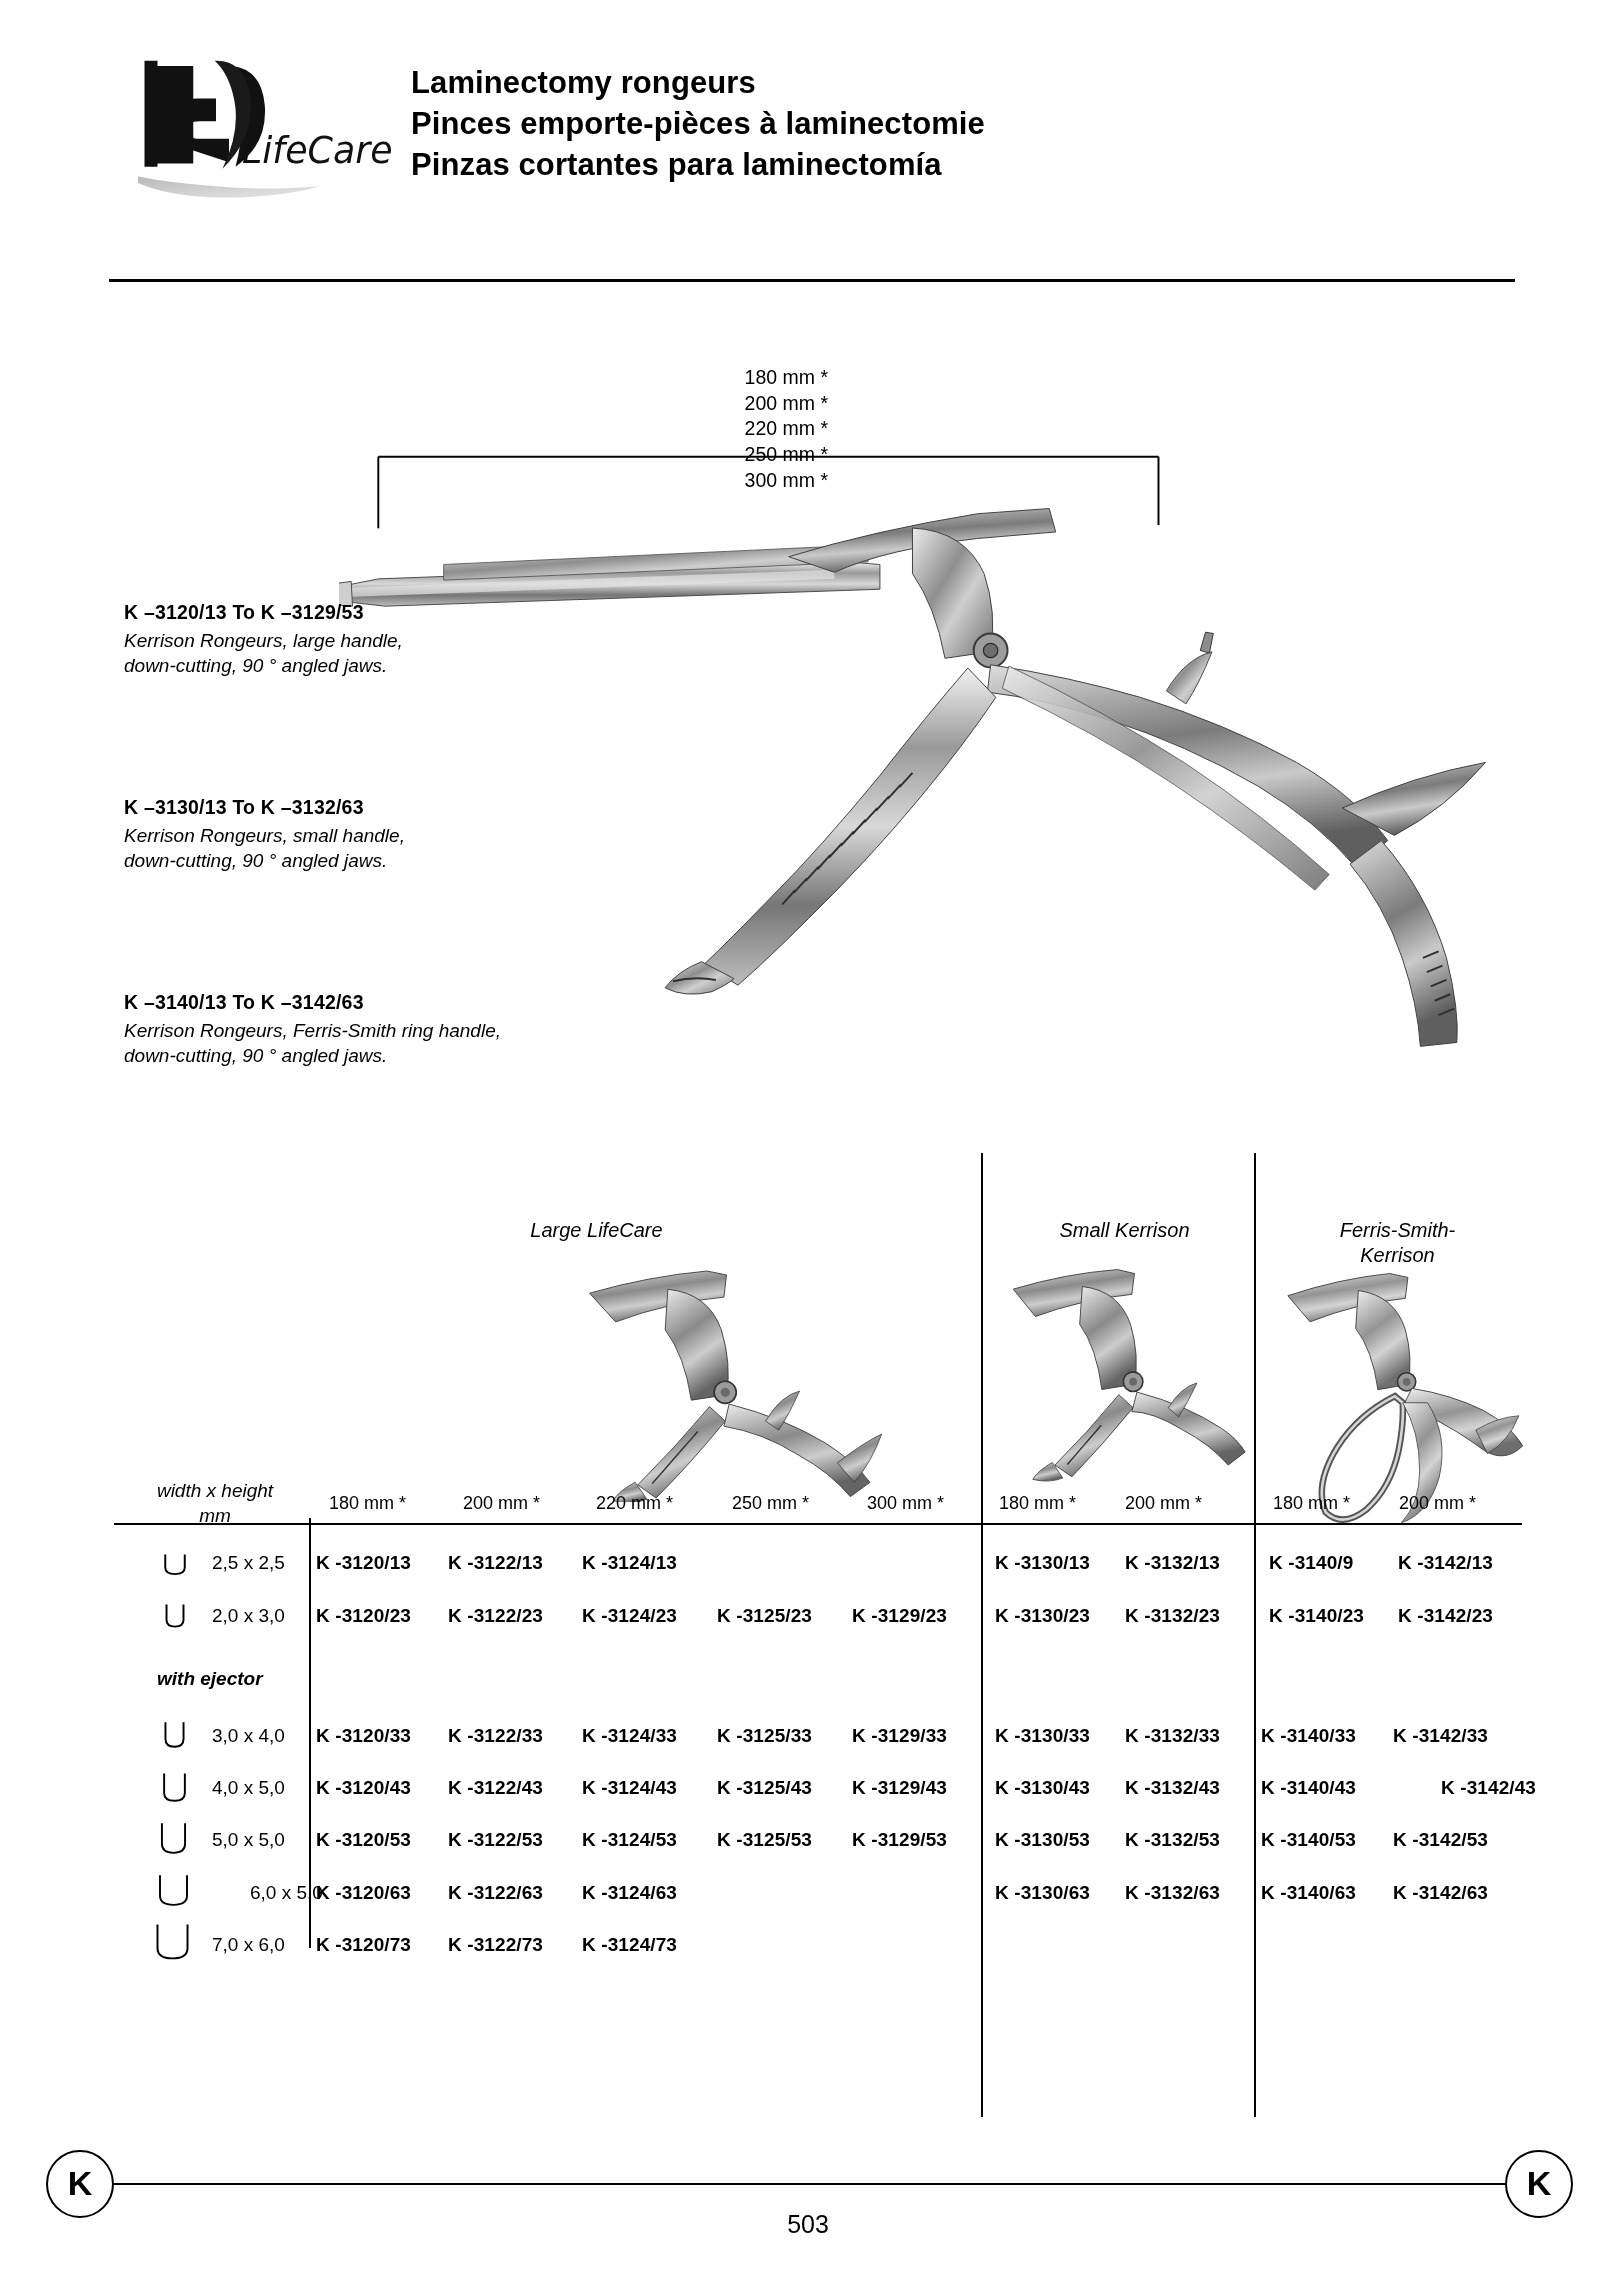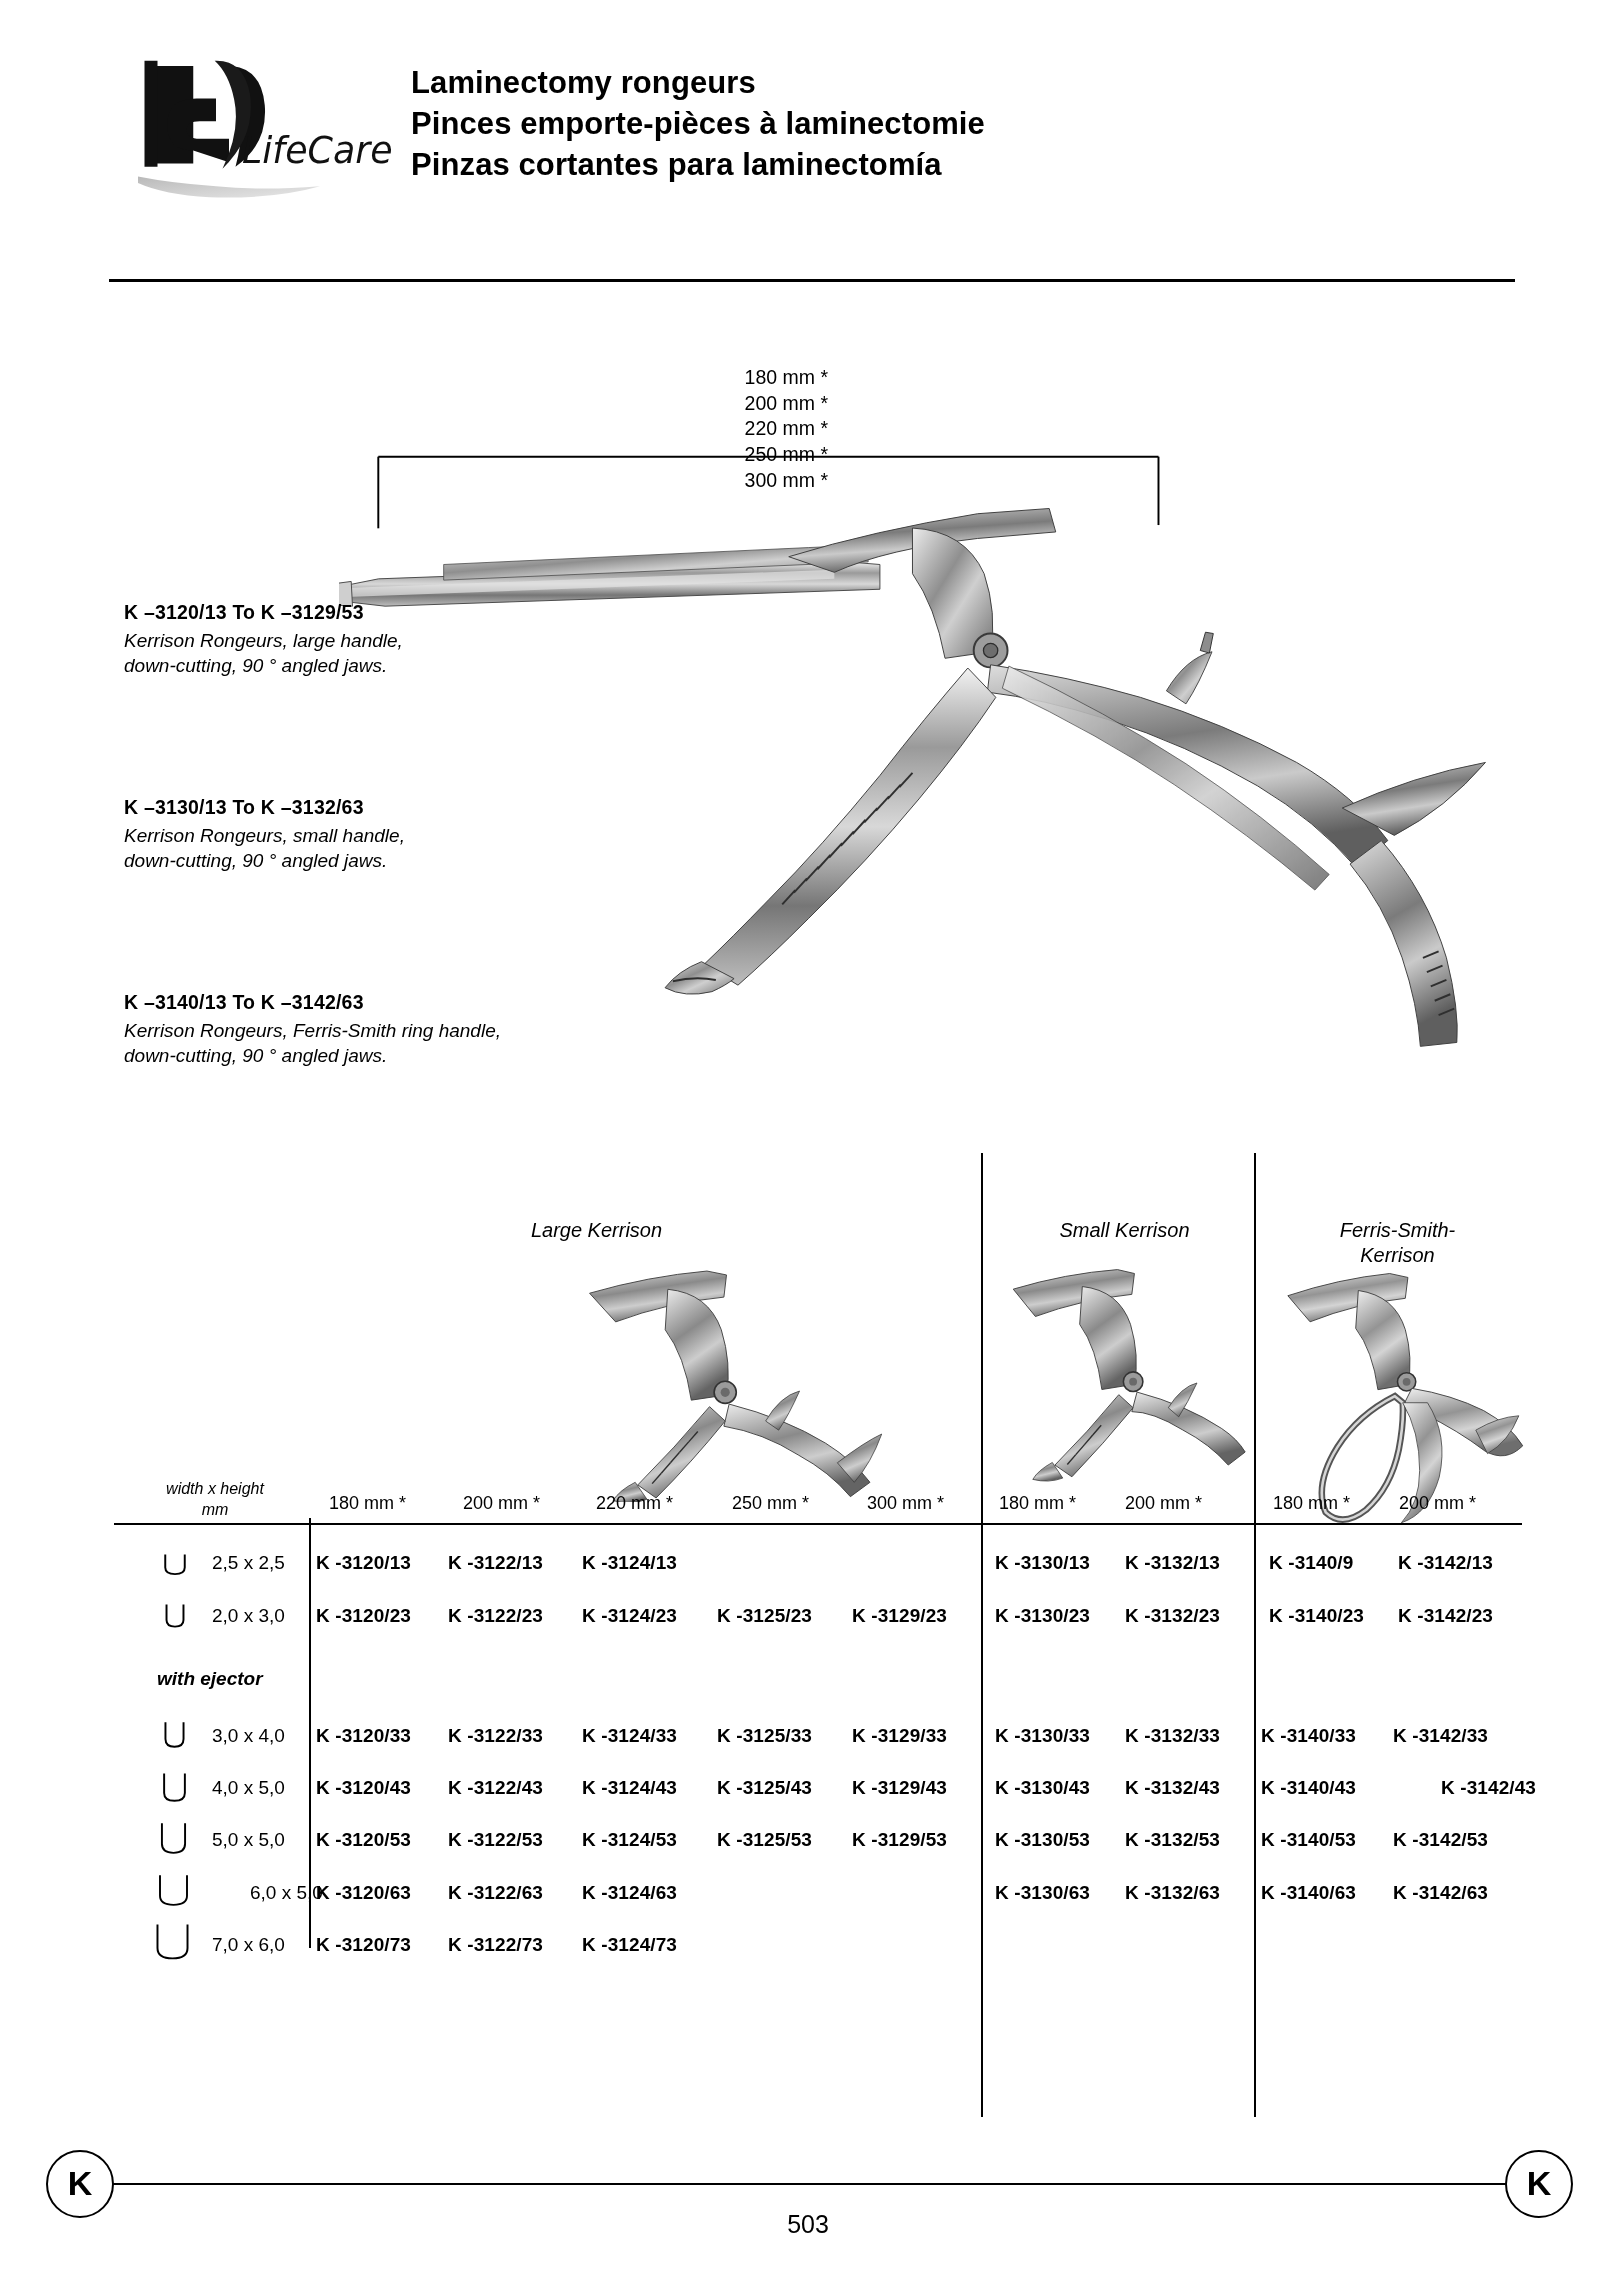--- a/index.html
+++ b/index.html
@@ -140,21 +140,21 @@
     position: absolute;
     font-size: 18px;
     white-space: nowrap;
   }
   .wh-label {
     position: absolute;
     left: 6.5px;
     top: 1492px;
     width: 195px;
     text-align: center;
-    font-size: 16px;
+    font-size: 19px;
     font-style: italic;
     line-height: 1.3;
   }
   .with-ejector {
     position: absolute;
     font-size: 19px;
     font-style: italic;
     font-weight: bold;
   }
   .size-label {
@@ -361,21 +361,21 @@
       <div>down-cutting, 90 ° angled jaws.</div>
     </div>
   </div>
 
   <div class="table-area">
 
     <div class="vline" style="left:867px; top:0px; height:964px;"></div>
     <div class="vline" style="left:1140px; top:0px; height:964px;"></div>
     <div class="vline" style="left:195px; top:365px; height:430px;"></div>
 
-    <div class="grp-label" style="left:300px; top:65px; width:365px;">Large Kerrison</div>
+    <div class="grp-label" style="left:300px; top:65px; width:365px;">Large LifeCare</div>
     <div class="grp-label" style="left:893px; top:65px; width:235px;">Small Kerrison</div>
     <div class="grp-label" style="left:1153px; top:65px; width:261px;">
       <div>Ferris-Smith-</div>
         <div>Kerrison</div>
     </div>
 
     <div class="small-illus" style="left:456px; top:114px; width:313px; height:235px;">
       <svg width="313" height="235" viewBox="0 0 480 360" xmlns="http://www.w3.org/2000/svg">
         <defs>
           <linearGradient id="sA" x1="0" y1="0" x2="0.4" y2="1">

